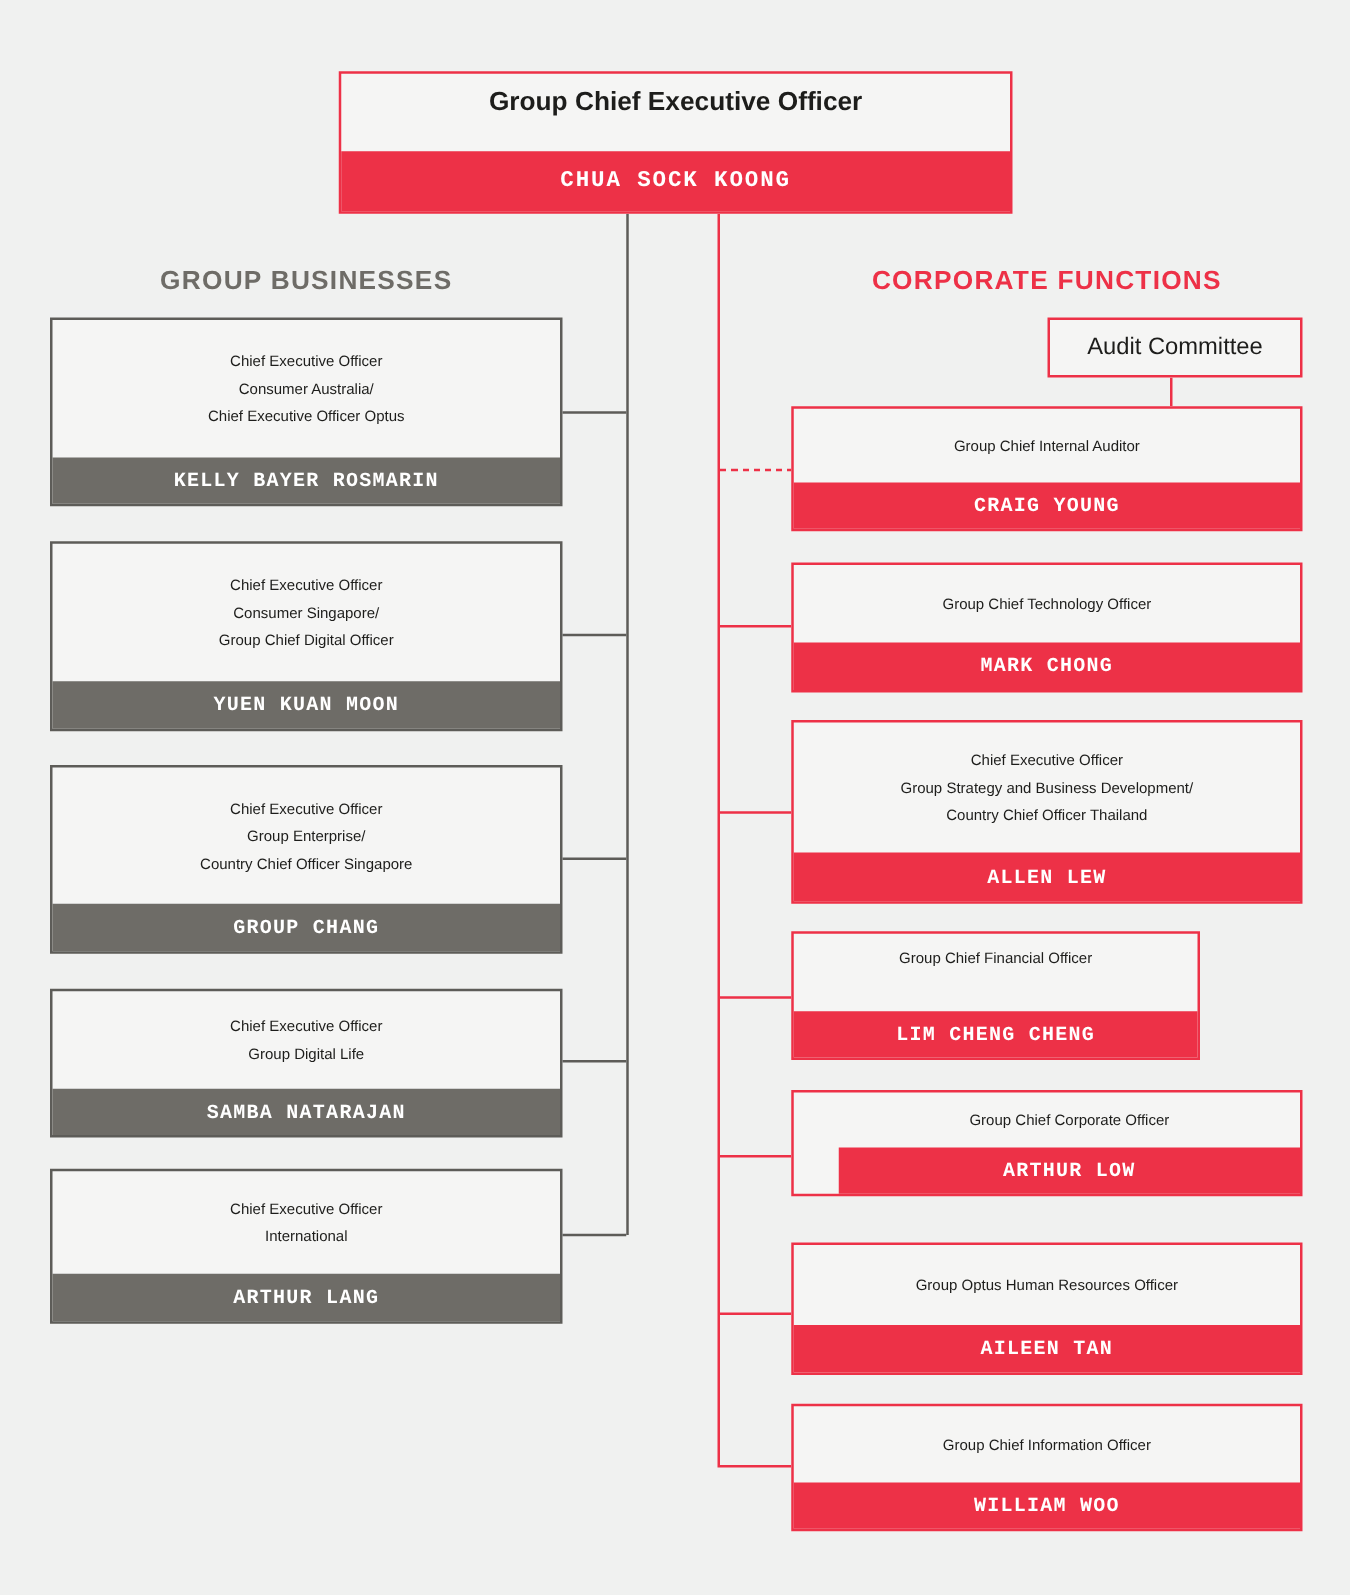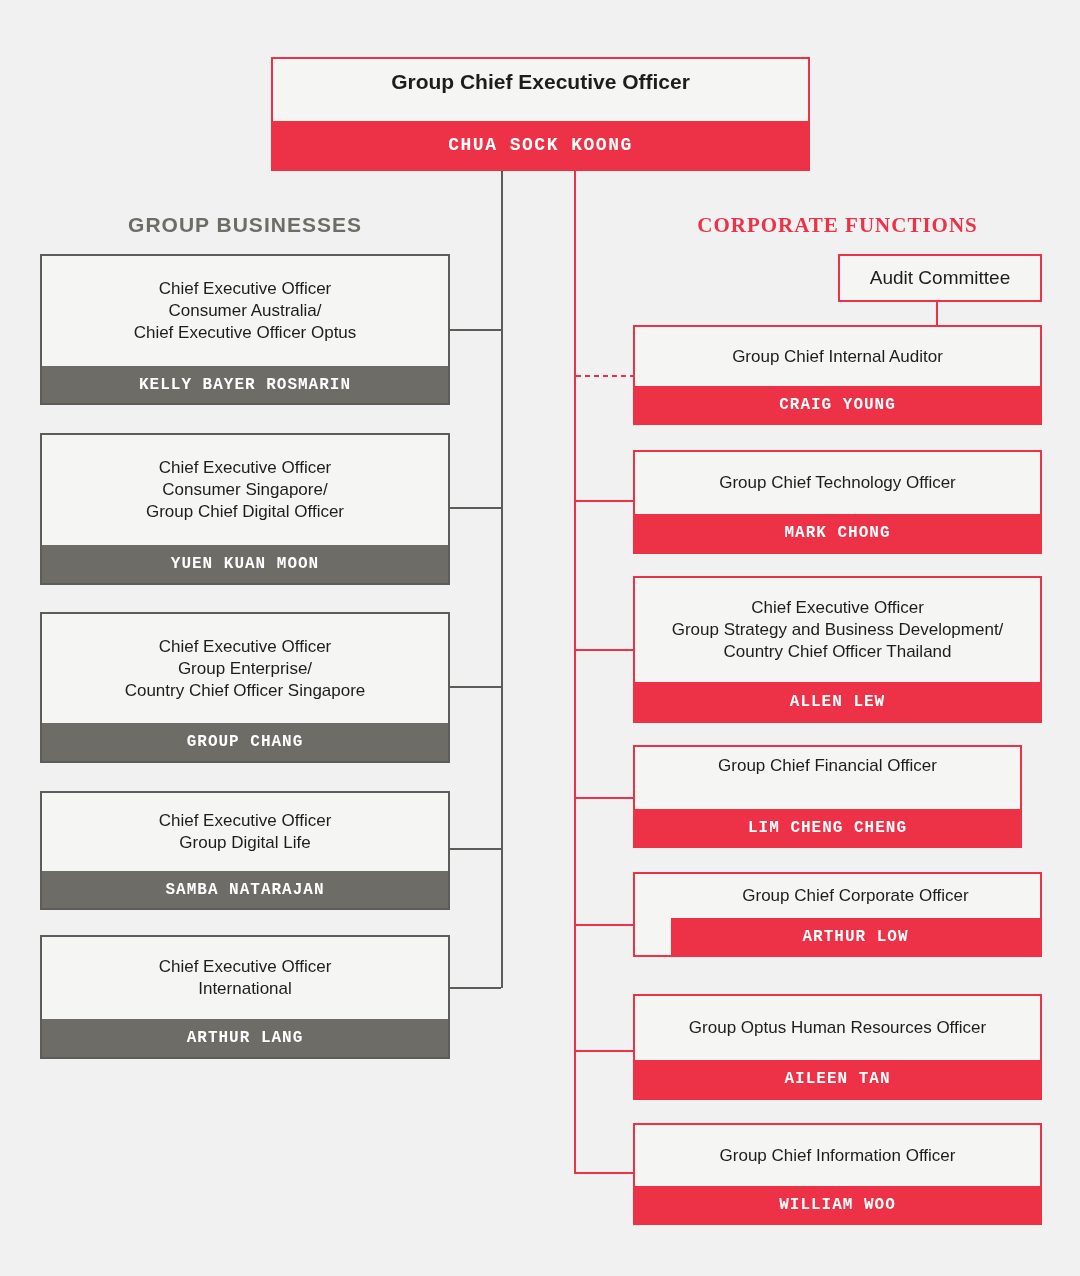--- a/index.html
+++ b/index.html
@@ -14,38 +14,38 @@
     overflow:hidden;
   }
   .col-header{
     position:absolute;
     text-align:center;
     font-size:21px;
     font-weight:bold;
     letter-spacing:1px;
   }
   .col-header.gray{color:var(--gray,#6e6c67);}
-  .col-header.red{color:var(--red,#ed3147);font-family:Liberation Serif, serif;}
+  .col-header.red{color:var(--red,#ed3147);}
   .obox{
     position:absolute;
     box-sizing:border-box;
     display:flex;
     flex-direction:column;
     background:var(--box_bg,#f5f5f4);
   }
   .obox.gray{border:2px solid var(--line_gray,#5d5c58);}
   .obox.red{border:2px solid var(--red,#ed3147);}
   .obox .title{
     flex:1;
     display:flex;
     align-items:center;
     justify-content:center;
     text-align:center;
     white-space:pre-line;
-    font-size:17px;
+    font-size:12px;
     line-height:22px;
     color:var(--text,#1d1d1b);
     padding:2px 8px;
   }
   .obox .name{
     height:38px;
     display:flex;
     align-items:center;
     justify-content:center;
     color:#ffffff;
@@ -146,21 +146,21 @@
   <div class="obox red" style="left:633px;top:450px;width:409px;height:104px;">
     <div class="title">Group Chief Technology Officer</div>
     <div class="name">MARK CHONG</div>
   </div>
   <div class="obox red" style="left:633px;top:576px;width:409px;height:147px;">
     <div class="title">Chief Executive Officer
 Group Strategy and Business Development/
 Country Chief Officer Thailand</div>
     <div class="name" style="height:39px;">ALLEN LEW</div>
   </div>
-  <div class="obox red" style="left:633px;top:745px;width:389px;height:103px;">
+  <div class="obox red" style="left:633px;top:745px;width:327px;height:103px;">
     <div class="title">Group Chief Financial Officer</div>
     <div class="name" style="height:37px;margin-top:24px;">LIM CHENG CHENG</div>
   </div>
   <div class="obox red" style="left:633px;top:872px;width:409px;height:85px;padding-left:36px;">
     <div class="title">Group Chief Corporate Officer</div>
     <div class="name" style="height:37px;">ARTHUR LOW</div>
   </div>
   <div class="obox red" style="left:633px;top:994px;width:409px;height:106px;">
     <div class="title">Group Optus Human Resources Officer</div>
     <div class="name">AILEEN TAN</div>

